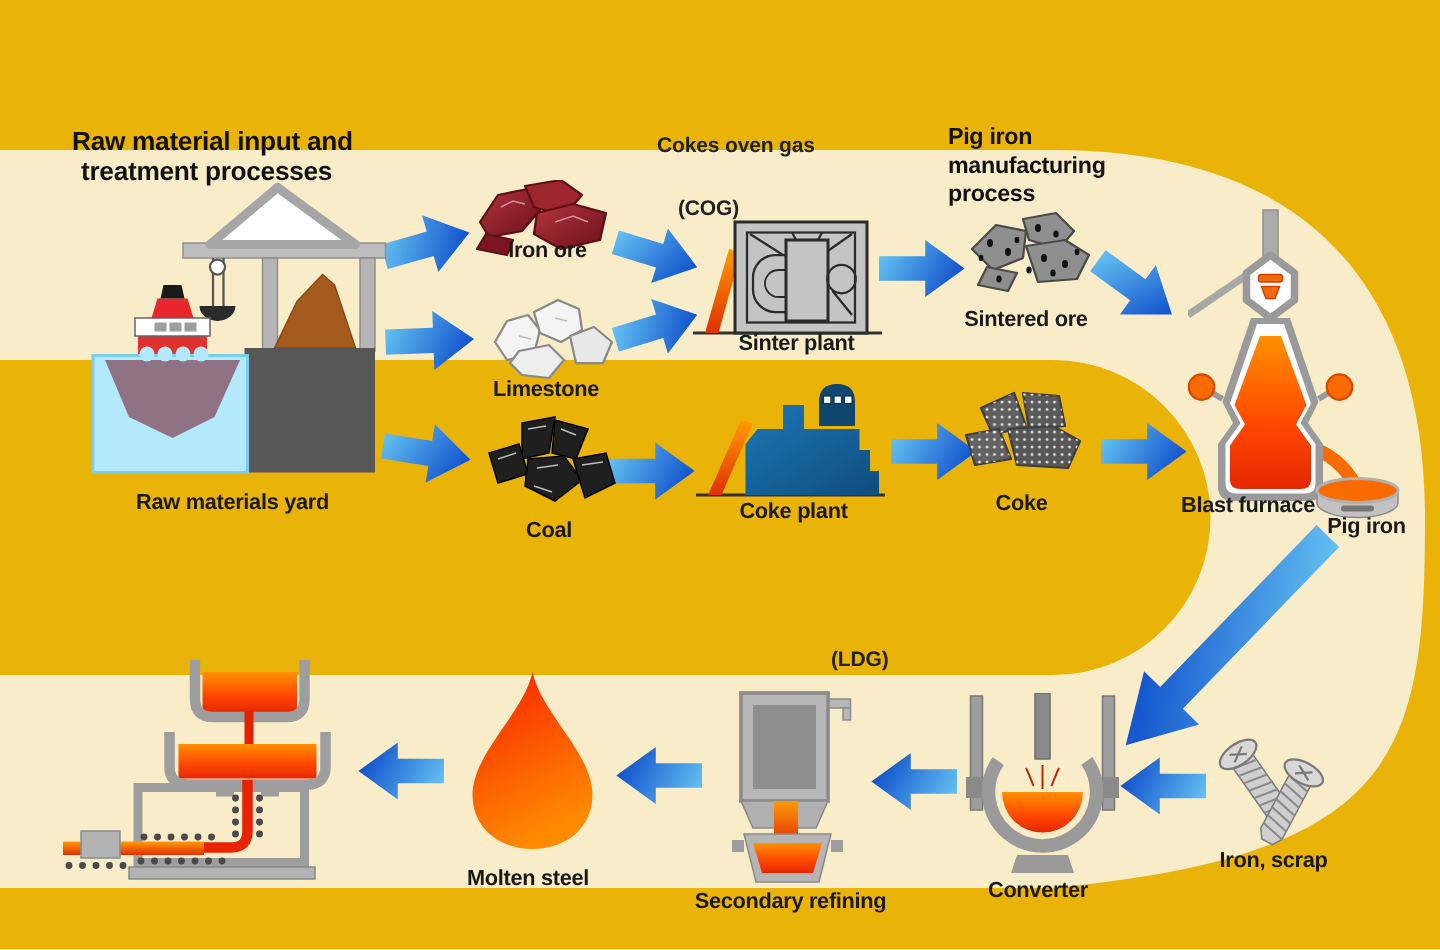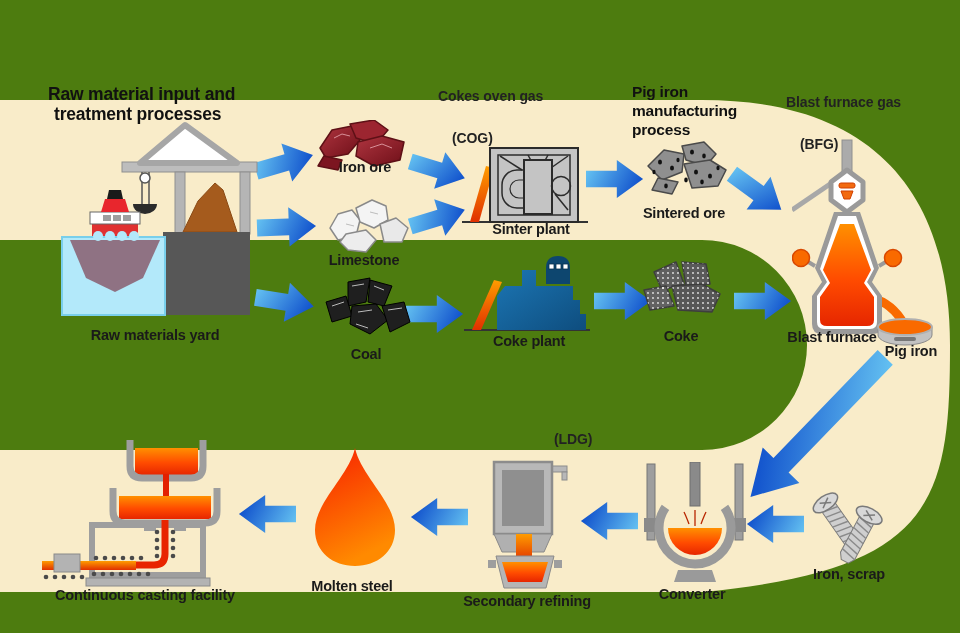--- a/index.html
+++ b/index.html
@@ -1,16 +1,16 @@
 <!DOCTYPE html>
 <html><head>
 <meta charset="utf-8">
 <style>
   html,body{margin:0;padding:0;background:#fff;}
-  #canvas{position:relative;width:960px;height:633px;background:#4d7c0f;overflow:hidden;
+  #canvas{position:relative;width:960px;height:633px;background:#eab308;overflow:hidden;
           font-family:"Liberation Sans",sans-serif;}
   .band-svg{position:absolute;left:0;top:0;}
   .heading{position:absolute;font-weight:700;font-size:17.5px;line-height:1.16;color:#111;letter-spacing:-0.2px;white-space:nowrap;}
   .heading.small{font-size:15.5px;}
   .gas{position:absolute;font-weight:700;font-size:14px;line-height:1.3;color:#222;letter-spacing:-0.1px;white-space:nowrap;}
   .gas .l2{padding-left:14px;margin-top:24px;}
   .nlabel{position:absolute;font-weight:700;font-size:14.5px;color:#1a1a1a;letter-spacing:-0.2px;
           transform:translateX(-50%);white-space:nowrap;}
   .icon,.arrow{position:absolute;}
   .arrow{overflow:visible;}
@@ -372,37 +372,32 @@
   </div>
   <div class="gas" style="left:438px;top:87px">
     <div>Cokes oven gas</div>
     <div class="l2">(COG)</div>
   </div>
   <div class="heading small" style="left:632px;top:83px;line-height:1.22">
     <div>Pig iron</div>
     <div>manufacturing</div>
     <div>process</div>
   </div>
-  <div class="gas" style="left:786px;top:93px">
-    <div>Blast furnace gas</div>
-    <div class="l2">(BFG)</div>
-  </div>
   <div class="gas" style="left:540px;top:406px">
     <div class="l2">(LDG)</div>
   </div>
 
   <div class="nlabel" style="left:155px;top:327px">Raw materials yard</div>
   <div class="nlabel" style="left:365px;top:159px">Iron ore</div>
   <div class="nlabel" style="left:364px;top:252px">Limestone</div>
   <div class="nlabel" style="left:366px;top:346px">Coal</div>
   <div class="nlabel" style="left:531px;top:221px">Sinter plant</div>
   <div class="nlabel" style="left:684px;top:205px">Sintered ore</div>
   <div class="nlabel" style="left:529px;top:333px">Coke plant</div>
   <div class="nlabel" style="left:681px;top:328px">Coke</div>
   <div class="nlabel" style="left:832px;top:329px">Blast furnace</div>
   <div class="nlabel" style="left:911px;top:343px">Pig iron</div>
-  <div class="nlabel" style="left:145px;top:587px">Continuous casting facility</div>
   <div class="nlabel" style="left:352px;top:578px">Molten steel</div>
   <div class="nlabel" style="left:527px;top:593px">Secondary refining</div>
   <div class="nlabel" style="left:692px;top:586px">Converter</div>
   <div class="nlabel" style="left:849px;top:566px">Iron, scrap</div>
 
 </div>
 
 </body></html>

